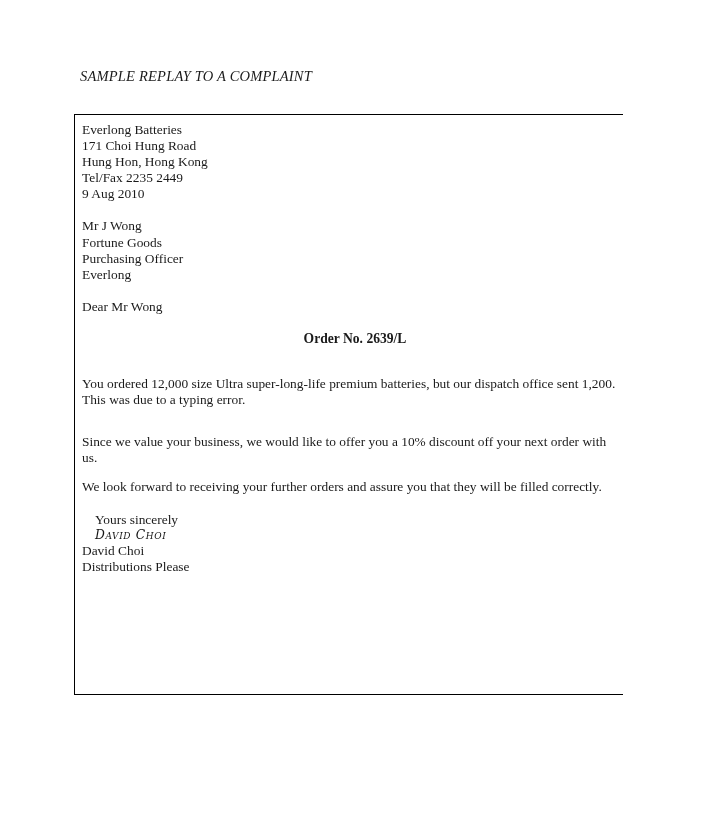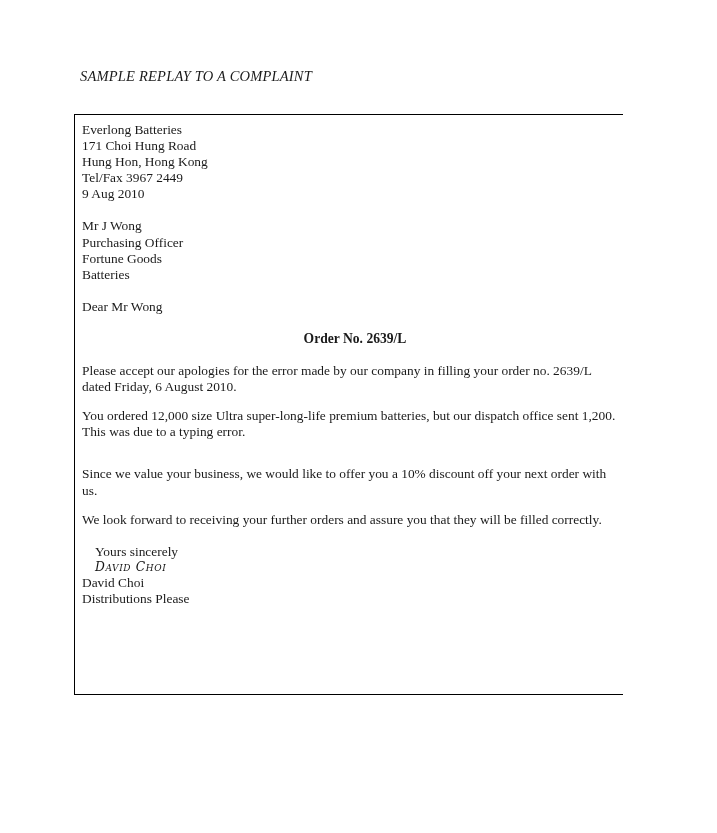--- a/index.html
+++ b/index.html
@@ -127,44 +127,43 @@
 
   <div id="doc-title">SAMPLE REPLAY TO A COMPLAINT</div>
 
   <div id="letter-frame">
     <div id="letter-body">
 
       <div class="addr-block">
         <span class="addr-line">Everlong Batteries</span>
         <span class="addr-line">171 Choi Hung Road</span>
         <span class="addr-line">Hung Hon, Hong Kong</span>
-        <span class="addr-line">Tel/Fax 3967 2449</span>
+        <span class="addr-line">Tel/Fax 2235 2449</span>
         <span class="addr-line">9 Aug 2010</span>
       </div>
 
       <div class="gap-block"></div>
 
       <div class="addr-block">
         <span class="addr-line">Mr J Wong</span>
+        <span class="addr-line">Fortune Goods</span>
         <span class="addr-line">Purchasing Officer</span>
-        <span class="addr-line">Fortune Goods</span>
-        <span class="addr-line">Batteries</span>
+        <span class="addr-line">Everlong</span>
       </div>
 
       <div class="gap-block"></div>
 
       <span class="salutation">Dear Mr Wong</span>
 
       <div class="gap-block"></div>
 
       <span class="subject">Order No. 2639/L</span>
 
       <div class="gap-block"></div>
 
-      <span class="para">Please accept our apologies for the error made by our company in filling your order no. 2639/L dated Friday, 6 August 2010.</span>
       <div class="gap-small"></div>
 
       <span class="para">You ordered 12,000 size Ultra super-long-life premium batteries, but our dispatch office sent 1,200. This was due to a typing error.</span>
       <div class="gap-small"></div>
 
       <div class="gap-small"></div>
 
       <span class="para">Since we value your business, we would like to offer you a 10% discount off your next order with us.</span>
       <div class="gap-small"></div>
 

